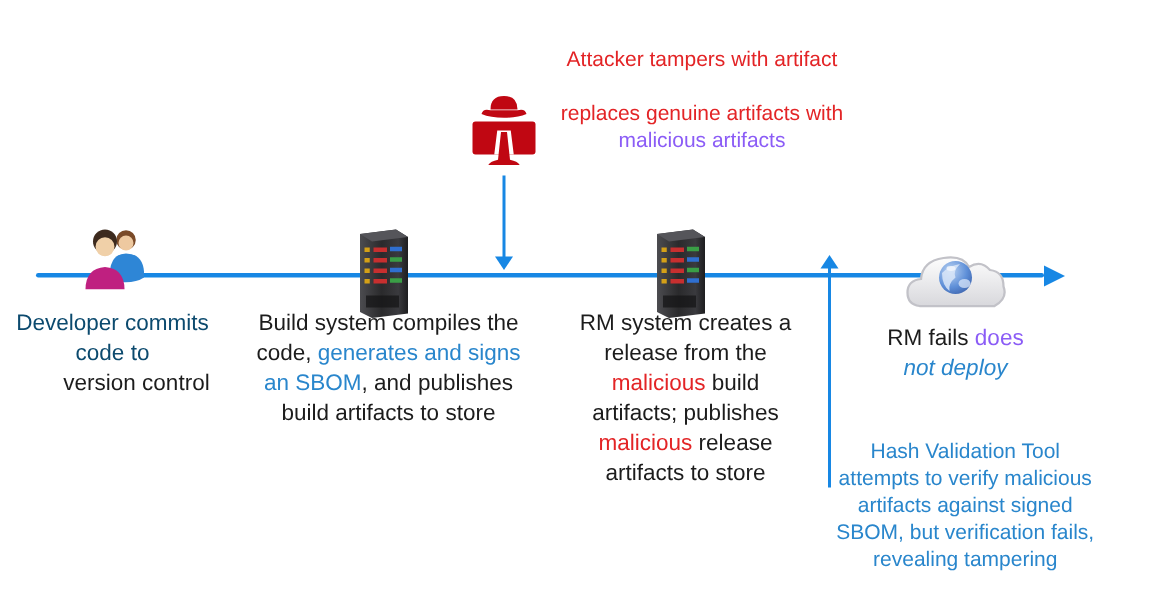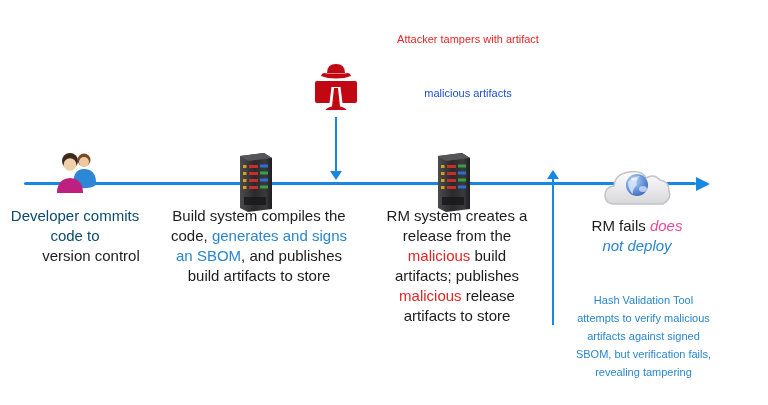--- a/index.html
+++ b/index.html
@@ -6,21 +6,21 @@
     --black:#1c1c1c; --blue:#2986CC; --red:#E32426;
     --line_blue:#1787E4; --icon_red:#C00712;
   }
   html,body{margin:0;padding:0;background:#fff;}
   .diagram{
     position:relative; width:768px; height:405px; background:#ffffff;
     font-family:"Liberation Sans", sans-serif; overflow:hidden;
   }
   .label{position:absolute; text-align:center; color:var(--black);}
   .label.main{font-size:15px; line-height:20px;}
-  .label.note{font-size:11px; line-height:18px;}
+  .label.note{font-size:14px; line-height:18px;}
   .hline{position:absolute; background:var(--line_blue); border-radius:2px;}
   .vline{position:absolute; background:var(--line_blue);}
   .arrow-right{
     position:absolute; width:0; height:0;
     border-top:7px solid transparent; border-bottom:7px solid transparent;
     border-left:14px solid var(--line_blue);
   }
   .arrow-down{
     position:absolute; width:0; height:0;
     border-left:6px solid transparent; border-right:6px solid transparent;
@@ -121,25 +121,25 @@
           <stop offset="1" stop-color="#33569f"></stop>
       </radialGradient>
     </defs>
     <path d="M11,41 Q3,40 3,32 Q3,24 12,23 Q13,11 27,9 Q40,7 44,15 Q52,10 58,17 Q67,18 67,28 Q70,36 61,41 Z" fill="url(#cldA)" stroke="#c2c2c8" stroke-width="1.5"></path>
     <circle cx="35" cy="22" r="11" fill="url(#glbA)"></circle>
     <path d="M26,19 Q31,14 38,13 Q33,18 35,22 Q30,26 31,31 Q26,27 26,19 Z" fill="#d9e6f8" opacity="0.85"></path>
     <ellipse cx="41" cy="26" rx="4" ry="3" fill="#d9e6f8" opacity="0.75"></ellipse>
     <ellipse cx="32" cy="16" rx="3" ry="1.6" fill="#eef4fc" opacity="0.9"></ellipse>
   </svg>
 
-  <div class="label note" style="left:352px; top:30px; width:232px;"><span style="color: rgb(227, 36, 38);">Attacker tampers with artifact</span><br><br><br><span style="color: #1d4ed8;">malicious artifacts</span></div>
+  <div class="label note" style="left:352px; top:30px; width:232px;"><span style="color: rgb(227, 36, 38);">Attacker tampers with artifact</span><br><br><span style="color: rgb(227, 36, 38);">replaces genuine artifacts with</span><br><span style="color: #8b5cf6;">malicious artifacts</span></div>
 
   <div class="label main" style="left:0px; top:206px; width:150px;"><span style="color: #0c4a6e;">Developer commits</span><br><span style="color: #0c4a6e;">code to</span><br><span style="color: rgb(28, 28, 28); margin-left: 32px;">version control</span></div>
 
   <div class="label main" style="left:157px; top:206px; width:204px;"><span style="color: rgb(28, 28, 28);">Build system compiles the</span><br><span style="color: rgb(28, 28, 28);">code, </span><span style="color: rgb(41, 134, 204);">generates and signs</span><br><span style="color: rgb(41, 134, 204);">an SBOM</span><span style="color: rgb(28, 28, 28);">, and publishes</span><br><span style="color: rgb(28, 28, 28);">build artifacts to store</span></div>
 
   <div class="label main" style="left:377px; top:206px; width:160px;"><span style="color: rgb(28, 28, 28);">RM system creates a</span><br><span style="color: rgb(28, 28, 28);">release from the</span><br><span style="color: rgb(227, 36, 38);">malicious</span><span style="color: rgb(28, 28, 28);"> build</span><br><span style="color: rgb(28, 28, 28);">artifacts; publishes</span><br><span style="color: rgb(227, 36, 38);">malicious</span><span style="color: rgb(28, 28, 28);"> release</span><br><span style="color: rgb(28, 28, 28);">artifacts to store</span></div>
 
-  <div class="label main" style="left:557px; top:216px; width:160px;"><span style="color: rgb(28, 28, 28);">RM fails </span><span style="color: #ec4899; font-style: italic;">does</span><br><span style="color: rgb(41, 134, 204); font-style: italic;">not deploy</span></div>
+  <div class="label main" style="left:557px; top:216px; width:160px;"><span style="color: rgb(28, 28, 28);">RM fails </span><span style="color: #8b5cf6;">does</span><br><span style="color: rgb(41, 134, 204); font-style: italic;">not deploy</span></div>
 
   <div class="label note" style="left:541px; top:291px; width:205px;"><span style="color: rgb(41, 134, 204);">Hash Validation Tool</span><br><span style="color: rgb(41, 134, 204);">attempts to verify malicious</span><br><span style="color: rgb(41, 134, 204);">artifacts against signed</span><br><span style="color: rgb(41, 134, 204);">SBOM, but verification fails,</span><br><span style="color: rgb(41, 134, 204);">revealing tampering</span></div>
 
 </div>
 
 </body></html>

